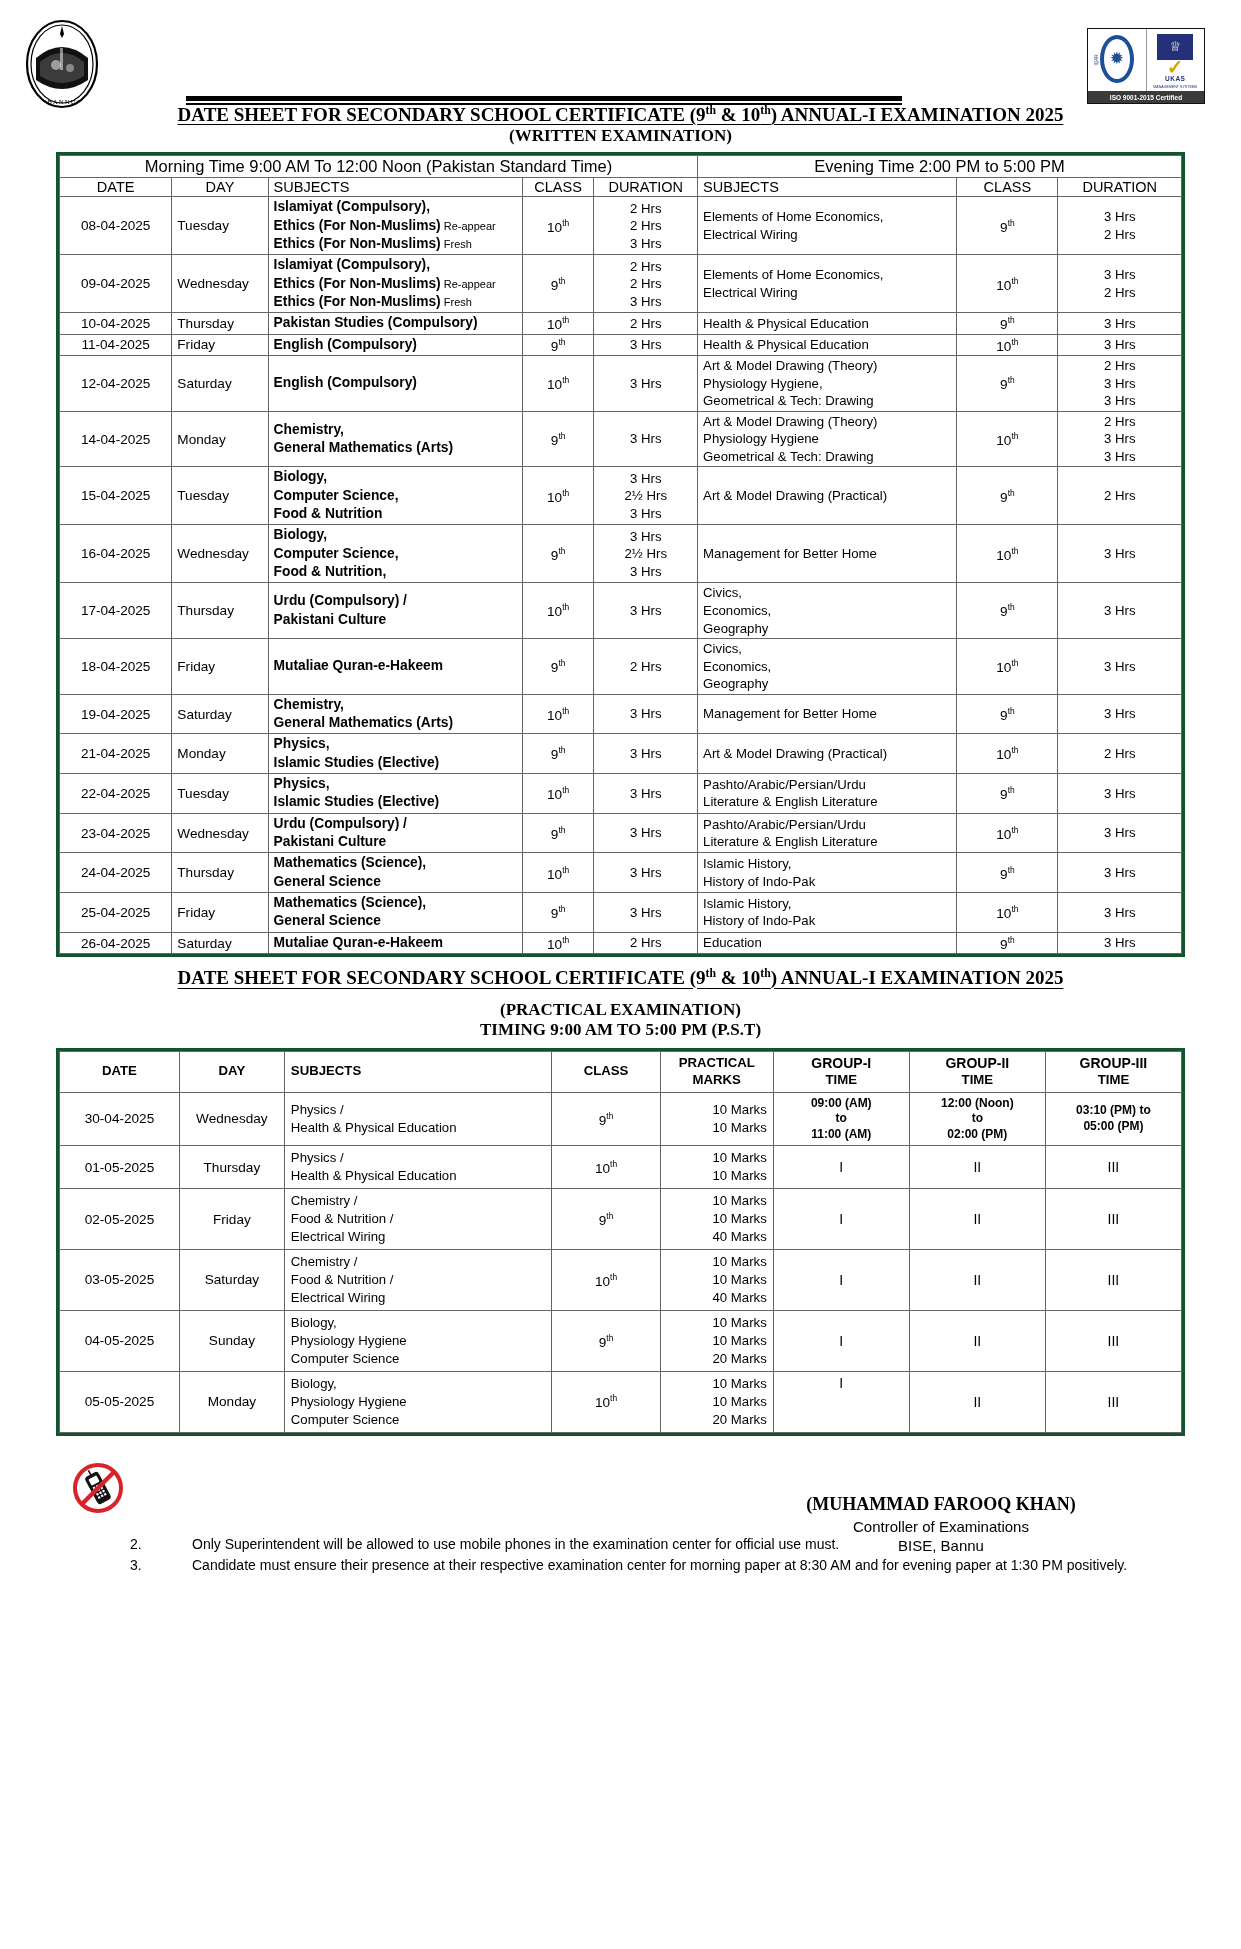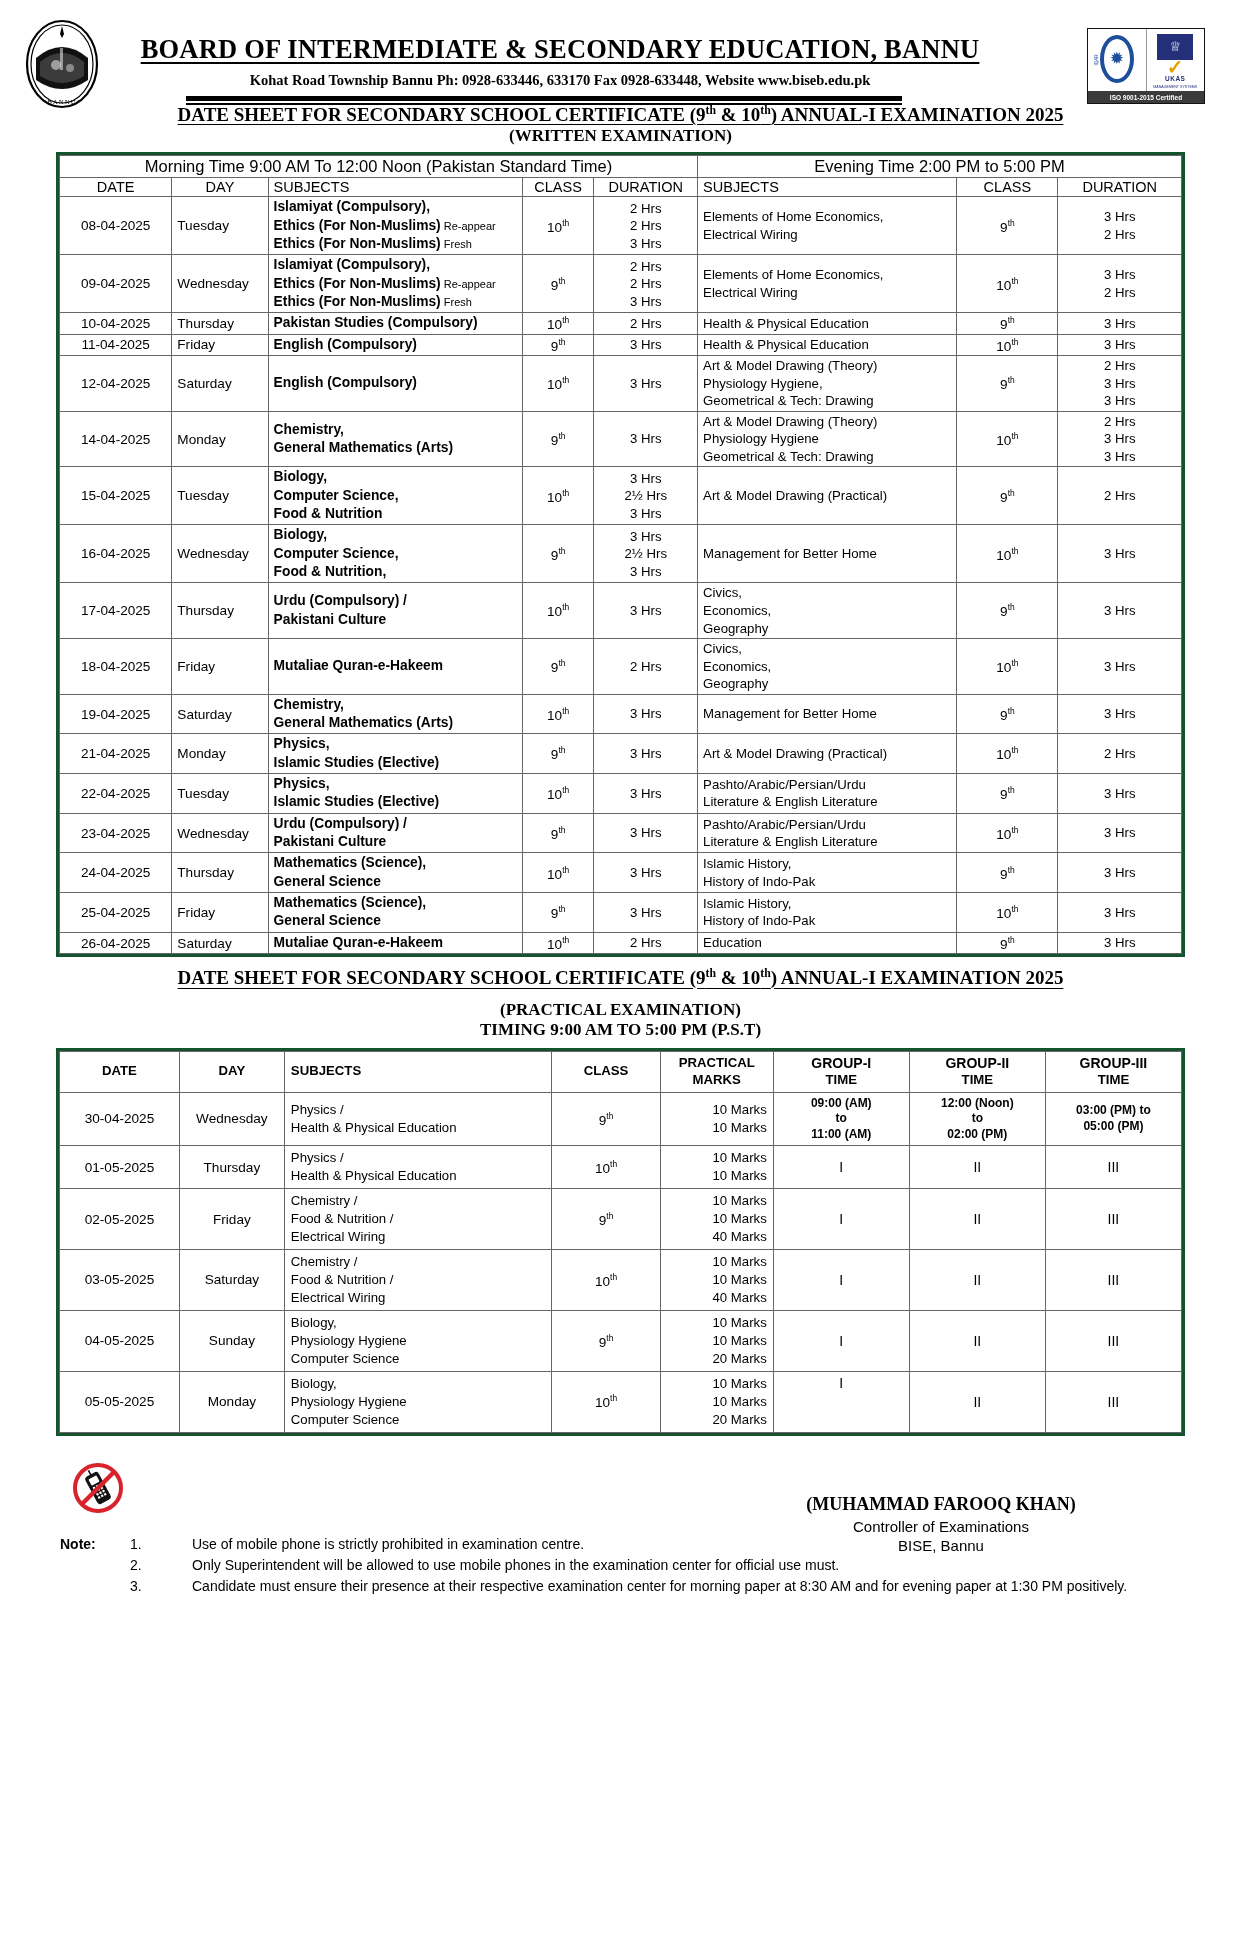--- a/index.html
+++ b/index.html
@@ -160,24 +160,20 @@
       <path d="M14 40 Q40 18 66 40 L66 62 Q40 80 14 62 Z" fill="#111"></path>
       <path d="M18 44 Q40 26 62 44 L62 58 Q40 72 18 58 Z" fill="#fff" opacity=".18"></path>
       <path d="M40 8 L42 16 L40 20 L38 16 Z" fill="#000"></path>
       <circle cx="34" cy="47" r="5" fill="#fff" opacity=".5"></circle>
       <circle cx="48" cy="50" r="4" fill="#fff" opacity=".4"></circle>
       <rect x="38" y="30" width="3" height="22" fill="#fff" opacity=".5"></rect>
       <text x="40" y="86" font-size="6.5" text-anchor="middle" font-family="Liberation Serif, serif" letter-spacing="1.2">*BANNU*</text>
     </svg>
   </div>
 
-  <div class="header-text">
-    <div class="board-title">BOARD OF INTERMEDIATE &amp; SECONDARY EDUCATION, BANNU</div>
-    <div class="board-addr">Kohat Road Township Bannu Ph: 0928-633446, 633170 Fax 0928-633448, Website www.biseb.edu.pk</div>
-  </div>
 
   <div class="rule-wrap">
     <div class="rule-thick"></div>
     <div class="rule-thin"></div>
   </div>
 
   <div class="iso-badge">
     <div class="iso-marks">
       <div class="iso-left">
         <div class="iso-vert">IQAR</div>
@@ -633,21 +629,21 @@
             <div>09:00 (AM)</div>
             <div>to</div>
             <div>11:00 (AM)</div>
           </td>
           <td class="grp-time">
             <div>12:00 (Noon)</div>
             <div>to</div>
             <div>02:00 (PM)</div>
           </td>
           <td class="grp-time">
-            <div>03:00 (PM) to</div>
+            <div>03:10 (PM) to</div>
             <div>05:00 (PM)</div>
           </td>
         </tr>
         <tr>
           <td class="c dt">01-05-2025</td>
           <td class="c day">Thursday</td>
           <td class="l pr-sub">
             <div>Physics /</div>
             <div>Health &amp; Physical Education</div>
           </td>
@@ -796,25 +792,20 @@
 
   <div class="sign-block">
     <div class="sign-name">(MUHAMMAD FAROOQ KHAN)</div>
     <div class="sign-role">Controller of Examinations</div>
     <div class="sign-org">BISE, Bannu</div>
   </div>
 
   <div class="notes">
     <div id="notes-list">
         <div class="note-row">
-          <div class="note-lbl">Note:</div>
-          <div class="note-num">1.</div>
-          <div class="note-txt">Use of mobile phone is strictly prohibited in examination centre.</div>
-        </div>
-        <div class="note-row">
           <div class="note-lbl"></div>
           <div class="note-num">2.</div>
           <div class="note-txt">Only Superintendent will be allowed to use mobile phones in the examination center for official use must.</div>
         </div>
         <div class="note-row">
           <div class="note-lbl"></div>
           <div class="note-num">3.</div>
           <div class="note-txt">Candidate must ensure their presence at their respective examination center for morning paper at 8:30 AM and for evening paper at 1:30 PM positively.</div>
         </div>
       </div>

